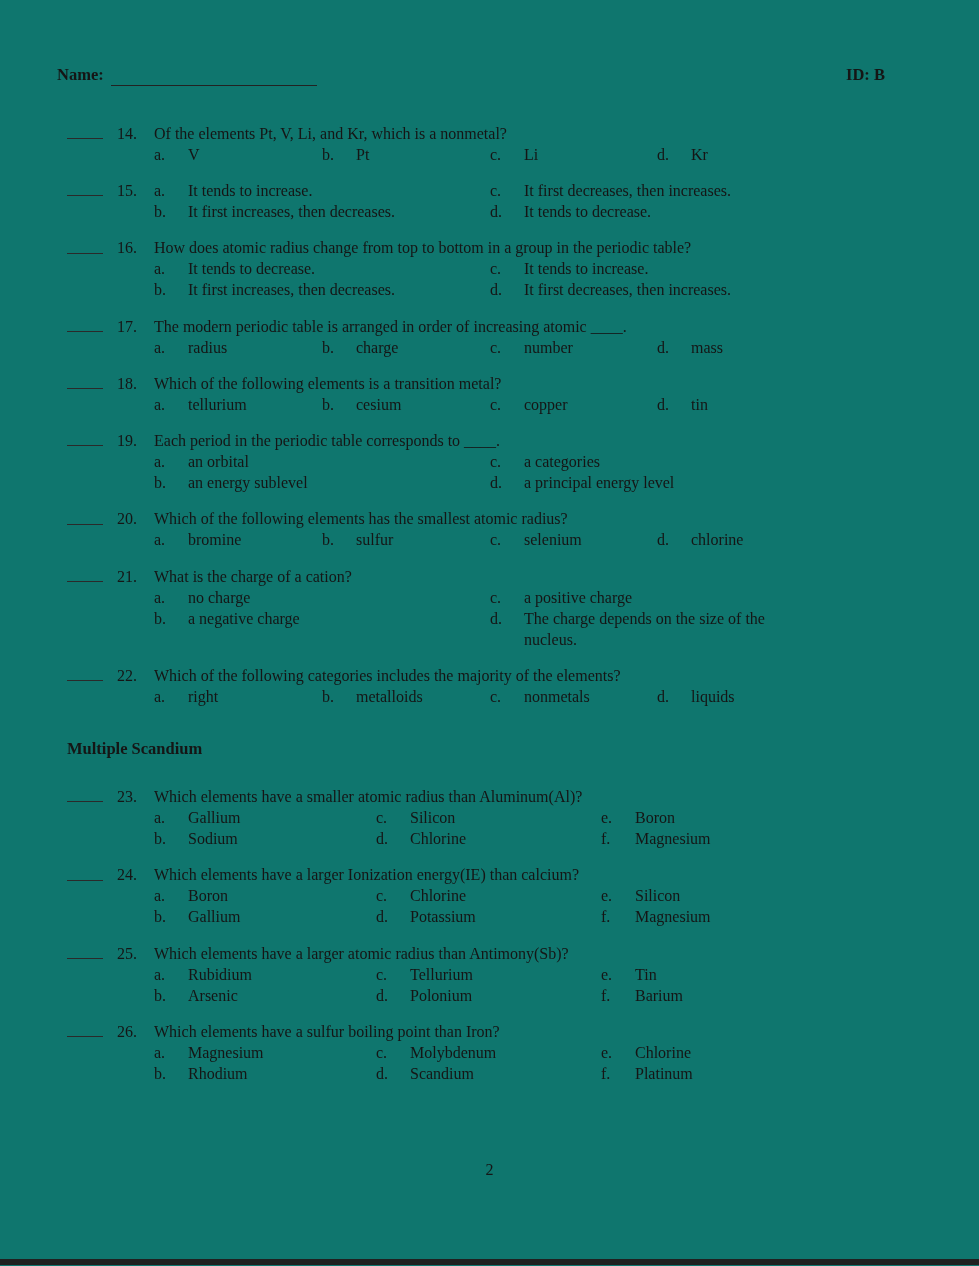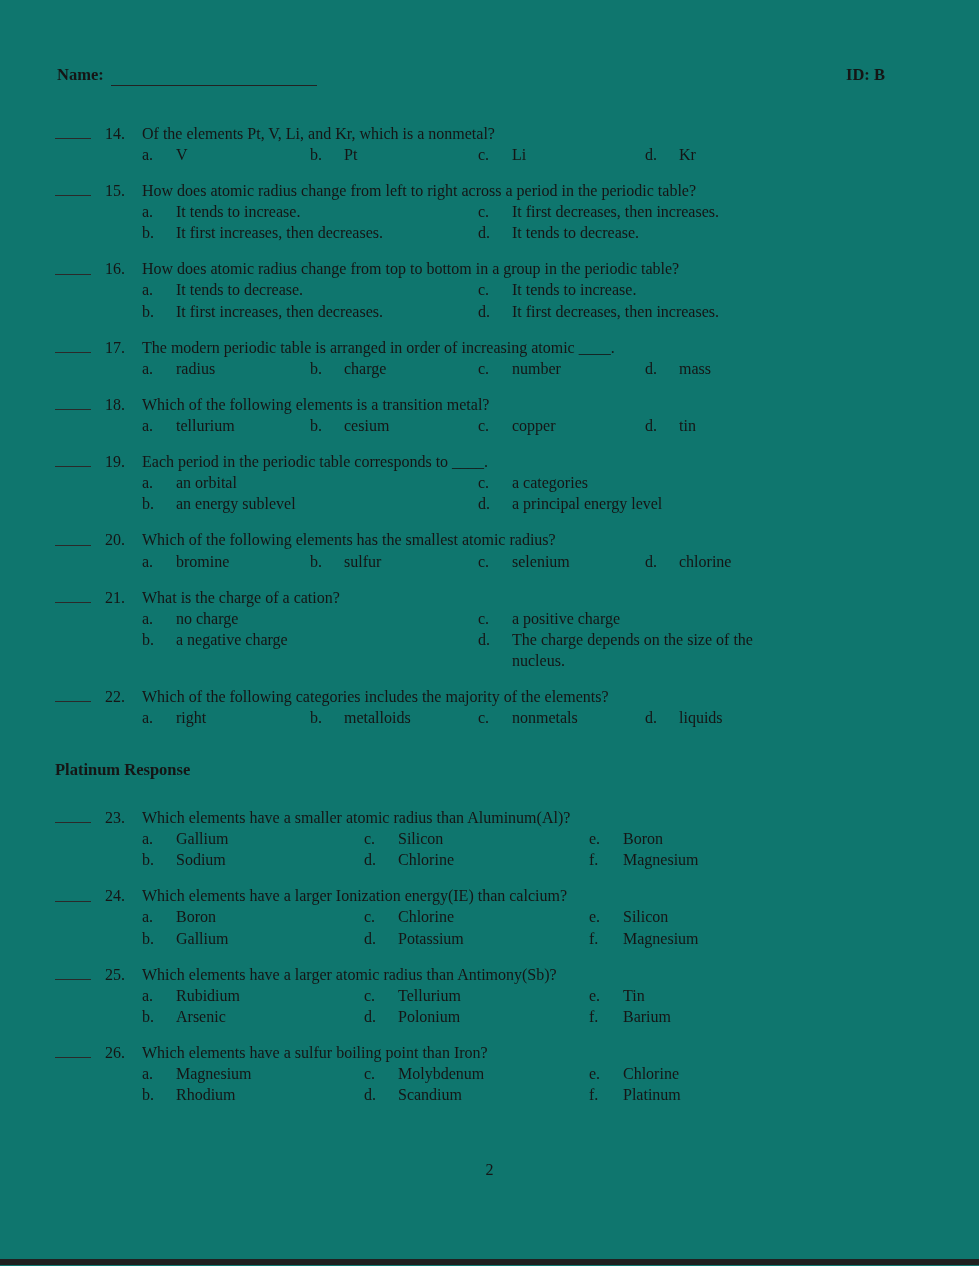--- a/index.html
+++ b/index.html
@@ -25,21 +25,21 @@
   .name-wrap { display: flex; align-items: flex-end; }
   .name-label { font-weight: bold; font-size: 16.5px; }
   .name-line {
     display: inline-block;
     width: 206px;
     height: 1.05em;
     border-bottom: 1.6px solid #222;
     margin-left: 7px;
   }
   .id-label { font-weight: bold; font-size: 16.5px; margin-top: 8px; }
-  .content { padding: 37px 84px 0 55px; }
+  .content { padding: 37px 84px 0 55px; margin-left: 12px; }
   .question { display: flex; align-items: flex-start; margin-bottom: 15px; }
   .answer-blank {
     flex: 0 0 36px;
     height: 1.02em;
     border-bottom: 1.3px solid #2a2a2a;
     margin-right: 14px;
   }
   .qnum { flex: 0 0 37px; }
   .qbody { flex: 1; min-width: 0; }
   .options { display: grid; }
@@ -110,21 +110,20 @@
               <span class="oletter">d.</span>
               <span class="otext">Kr</span>
             </div>
           </div>
         </div>
       </div>
       <div class="question">
         <span class="answer-blank"></span>
         <span class="qnum">15.</span>
         <div class="qbody">
-          <div class="qtext">How does atomic radius change from left to right across a period in the periodic table?</div>
           <div class="options col2">
             <div class="option">
               <span class="oletter">a.</span>
               <span class="otext">It tends to increase.</span>
             </div>
             <div class="option">
               <span class="oletter">b.</span>
               <span class="otext">It first increases, then decreases.</span>
             </div>
             <div class="option">
@@ -306,21 +305,21 @@
               <span class="oletter">c.</span>
               <span class="otext">nonmetals</span>
             </div>
             <div class="option">
               <span class="oletter">d.</span>
               <span class="otext">liquids</span>
             </div>
           </div>
         </div>
       </div>
-      <div class="section-title">Platinum Response</div>
+      <div class="section-title">Multiple Scandium</div>
       <div class="question">
         <span class="answer-blank"></span>
         <span class="qnum">23.</span>
         <div class="qbody">
           <div class="qtext">Which elements have a smaller atomic radius than Aluminum(Al)?</div>
           <div class="options col3">
             <div class="option">
               <span class="oletter">a.</span>
               <span class="otext">Gallium</span>
             </div>

